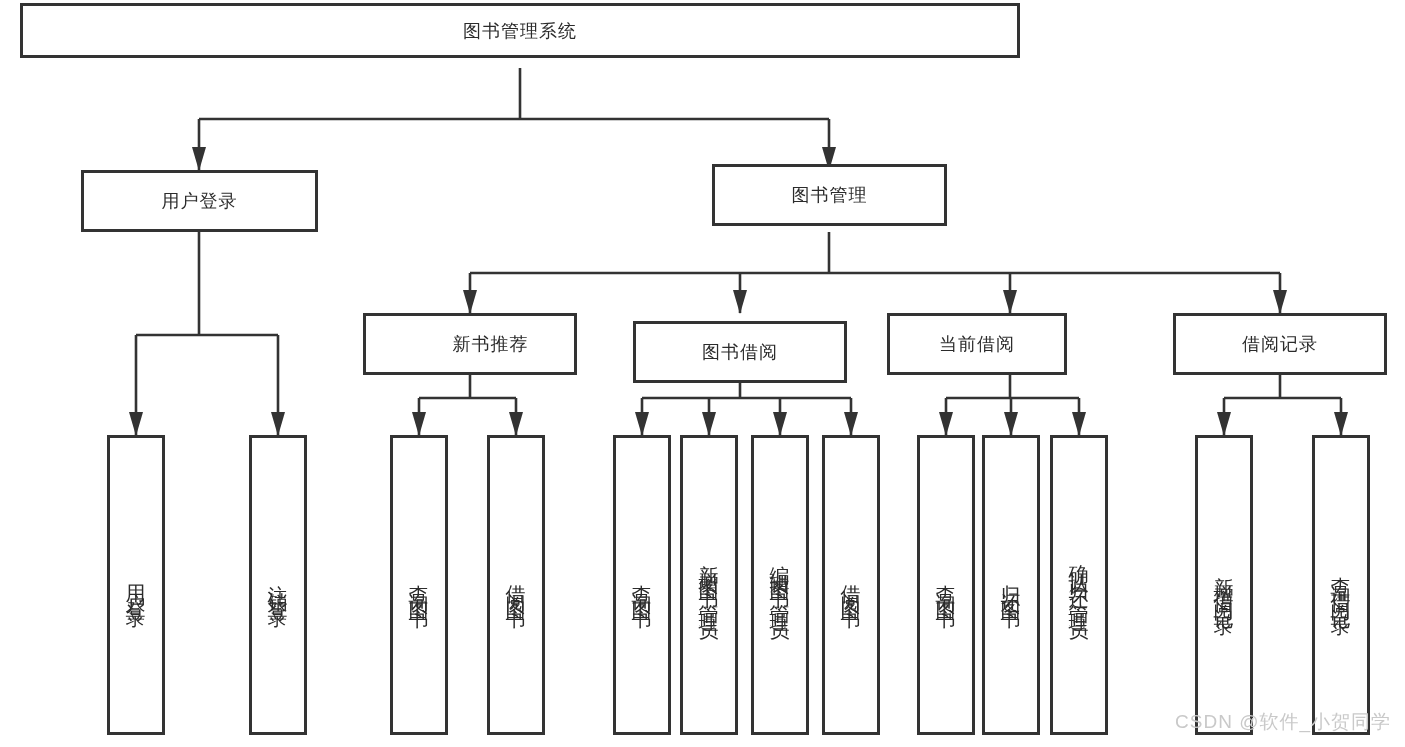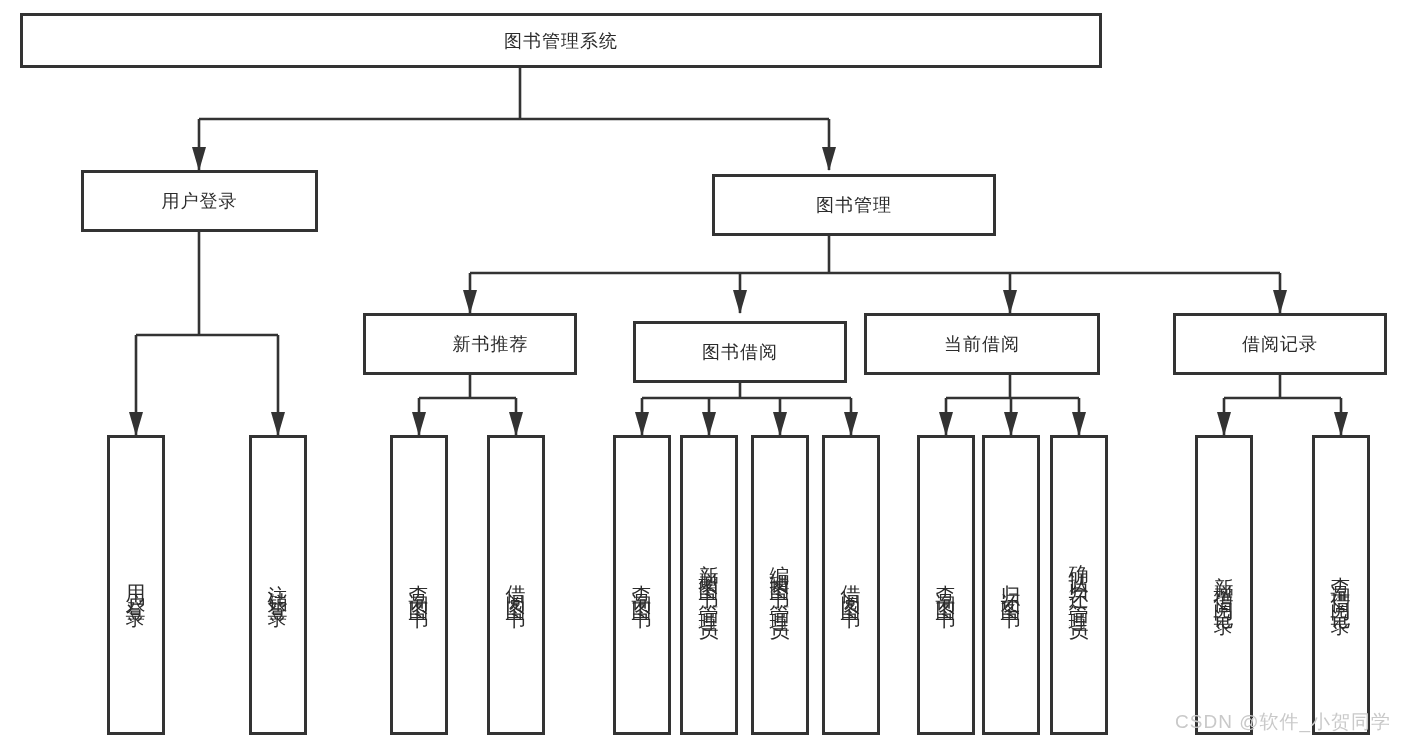--- a/index.html
+++ b/index.html
@@ -110,38 +110,38 @@
     <path class="wire" d="M946 398 V435" marker-end="url(#ah)"></path>
     <path class="wire" d="M1011 398 V435" marker-end="url(#ah)"></path>
     <path class="wire" d="M1079 398 V435" marker-end="url(#ah)"></path>
 
     <path class="wire" d="M1280 375 V398"></path>
     <path class="wire" d="M1224 398 H1341"></path>
     <path class="wire" d="M1224 398 V435" marker-end="url(#ah)"></path>
     <path class="wire" d="M1341 398 V435" marker-end="url(#ah)"></path>
   </svg>
 
-  <div class="box hbox" style="left:20px; top:13px; width:1082px; height:55px;">
+  <div class="box hbox" style="left:20px; top:3px; width:1000px; height:55px;">
     <span>图书管理系统</span>
   </div>
 
   <div class="box hbox" style="left:81px; top:170px; width:237px; height:62px;">
     <span>用户登录</span>
   </div>
-  <div class="box hbox" style="left:712px; top:174px; width:284px; height:62px;">
+  <div class="box hbox" style="left:712px; top:164px; width:235px; height:62px;">
     <span>图书管理</span>
   </div>
 
   <div class="box hbox" style="left:363px; top:313px; width:214px; height:62px;padding-left:41px;">
     <span>新书推荐</span>
   </div>
   <div class="box hbox" style="left:633px; top:313px; width:214px; height:62px;margin-top:8px;">
     <span>图书借阅</span>
   </div>
-  <div class="box hbox" style="left:864px; top:313px; width:236px; height:62px;">
+  <div class="box hbox" style="left:887px; top:313px; width:180px; height:62px;">
     <span>当前借阅</span>
   </div>
   <div class="box hbox" style="left:1173px; top:313px; width:214px; height:62px;">
     <span>借阅记录</span>
   </div>
 
   <div class="box vbox" style="left:107px; top:435px; width:58px; height:300px;">
     <span>用户登录</span>
   </div>
   <div class="box vbox" style="left:249px; top:435px; width:58px; height:300px;">

